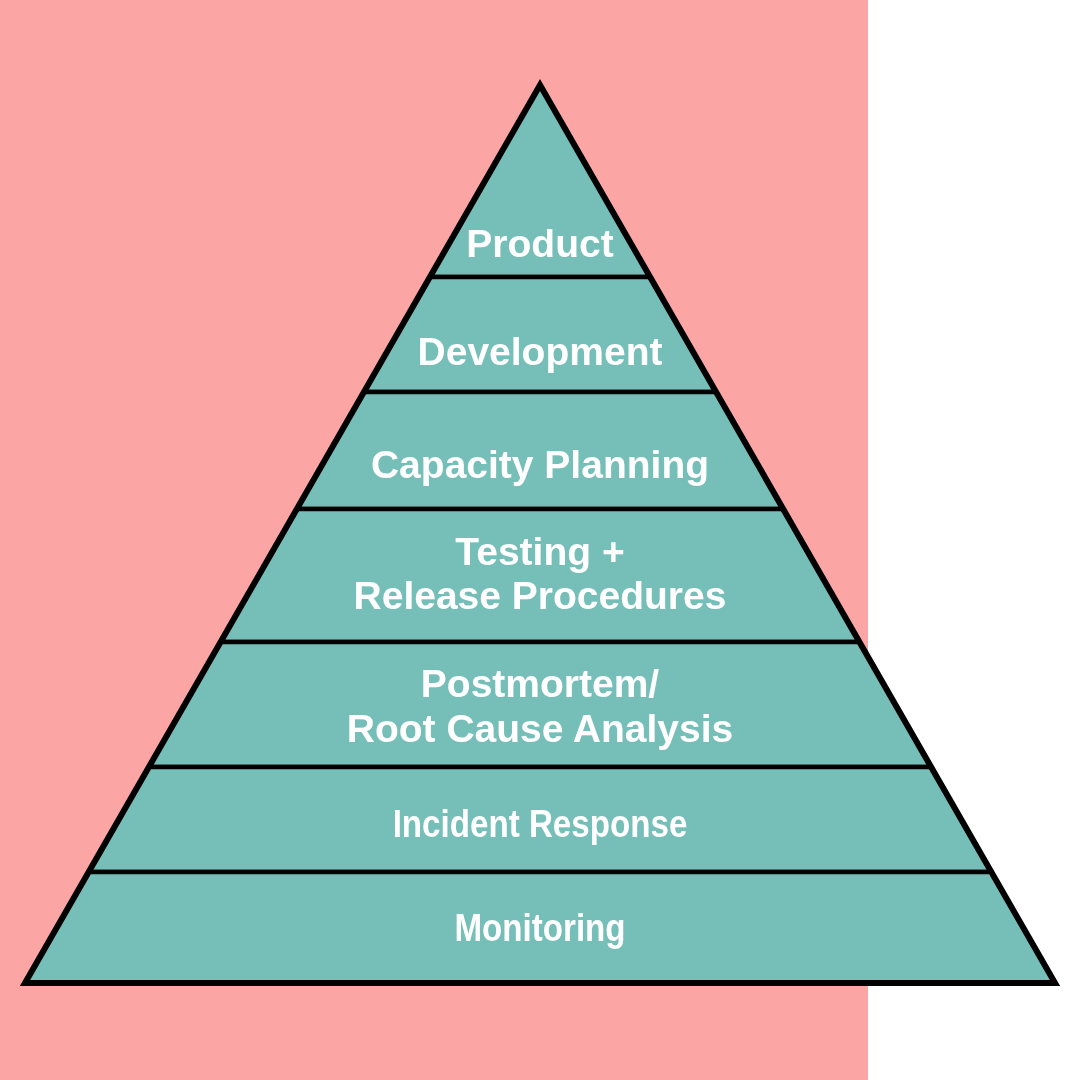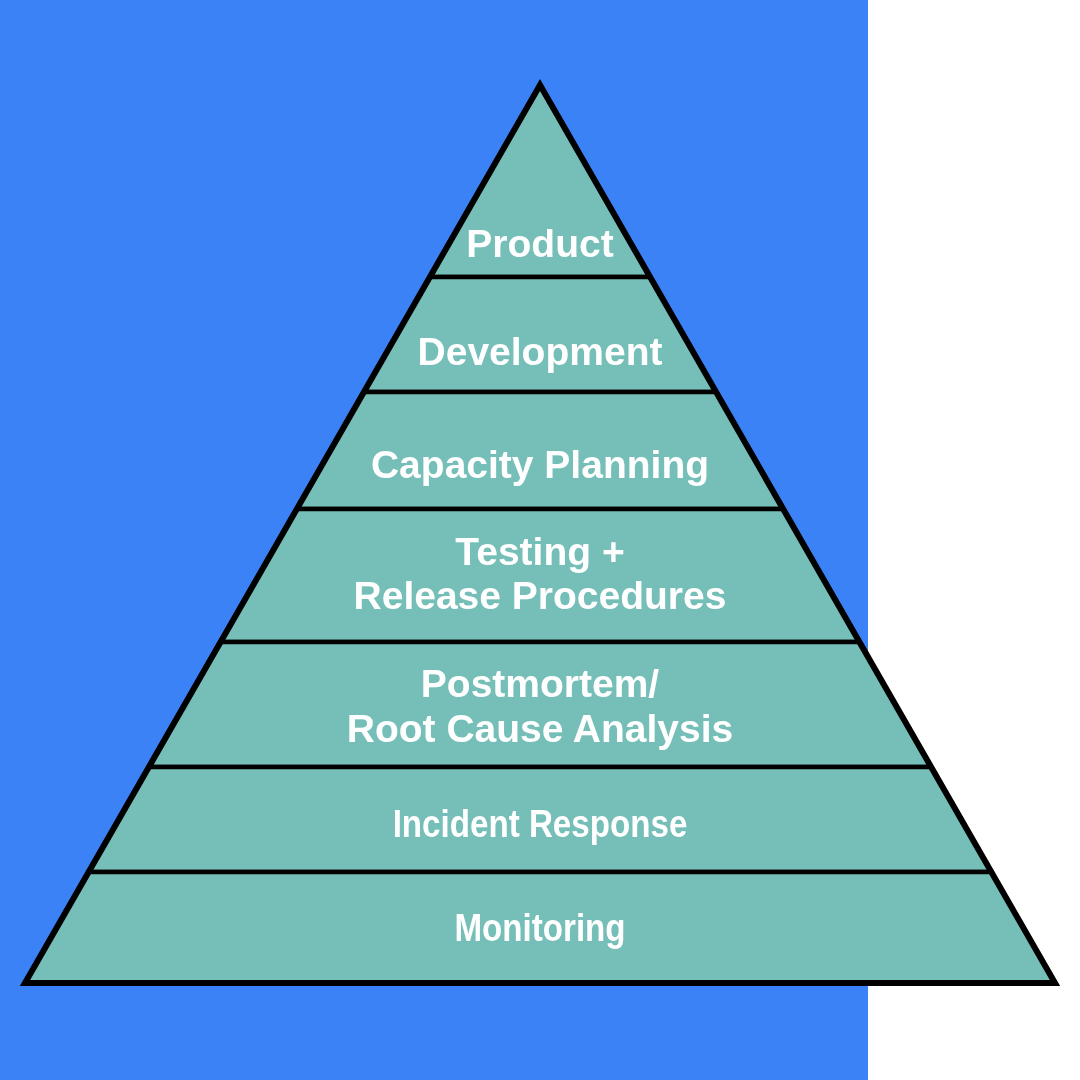--- a/index.html
+++ b/index.html
@@ -8,21 +8,21 @@
     background: #ffffff;
     width: 1080px;
     height: 1080px;
     overflow: hidden;
     font-family: "Liberation Sans", sans-serif;
   }
   .stage {
     position: relative;
     width: 868px;
     height: 1080px;
-    background: #3b82f6;
+    background: #fca5a5;
   }
   svg { display: block; }
   .level-label {
     font-family: "Liberation Sans", sans-serif;
     font-weight: 700;
     font-size: 39px;
     fill: #ffffff;
     text-anchor: middle;
   }
 </style>

